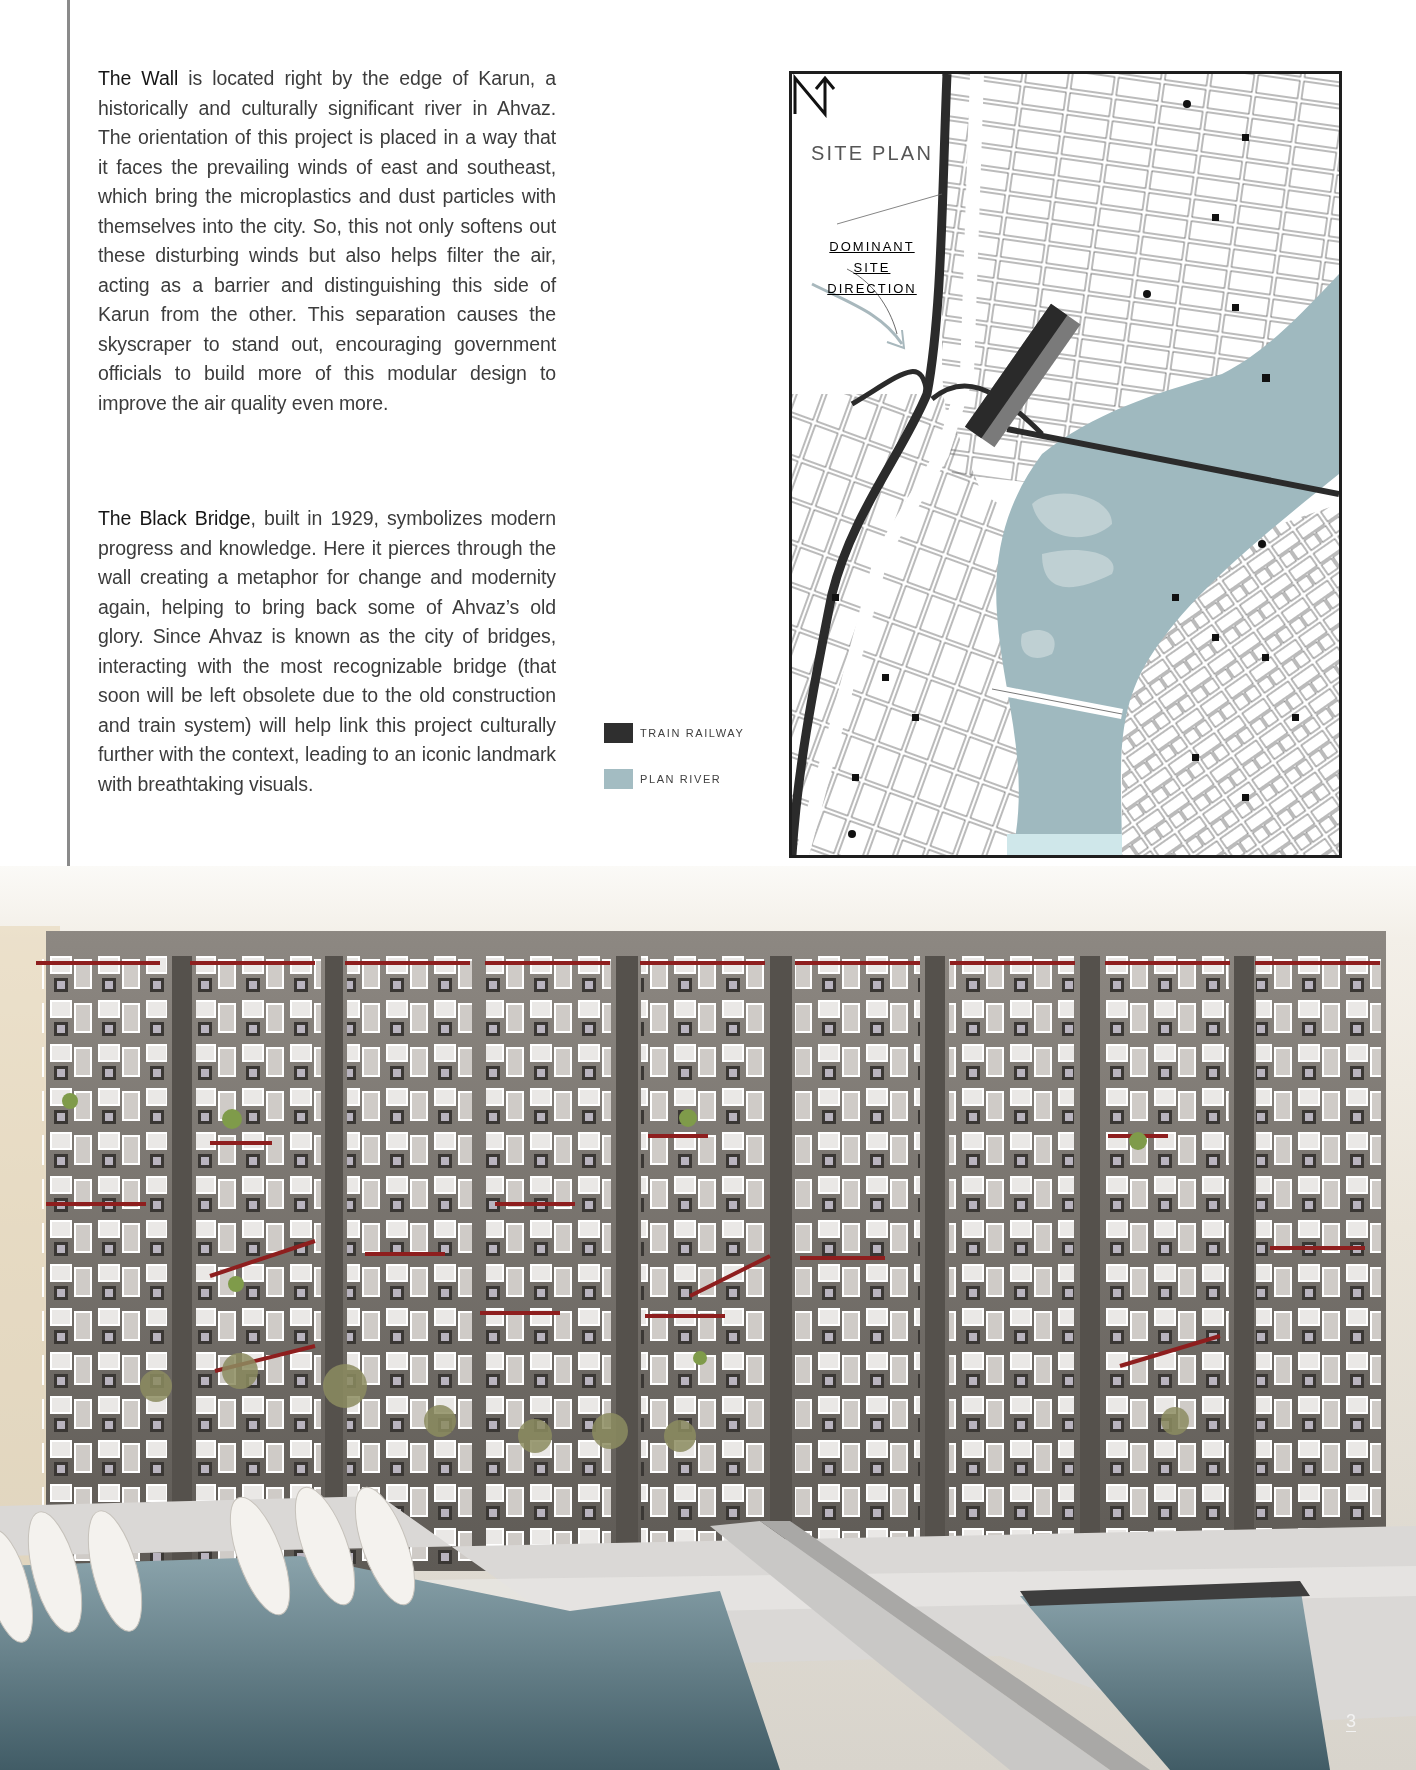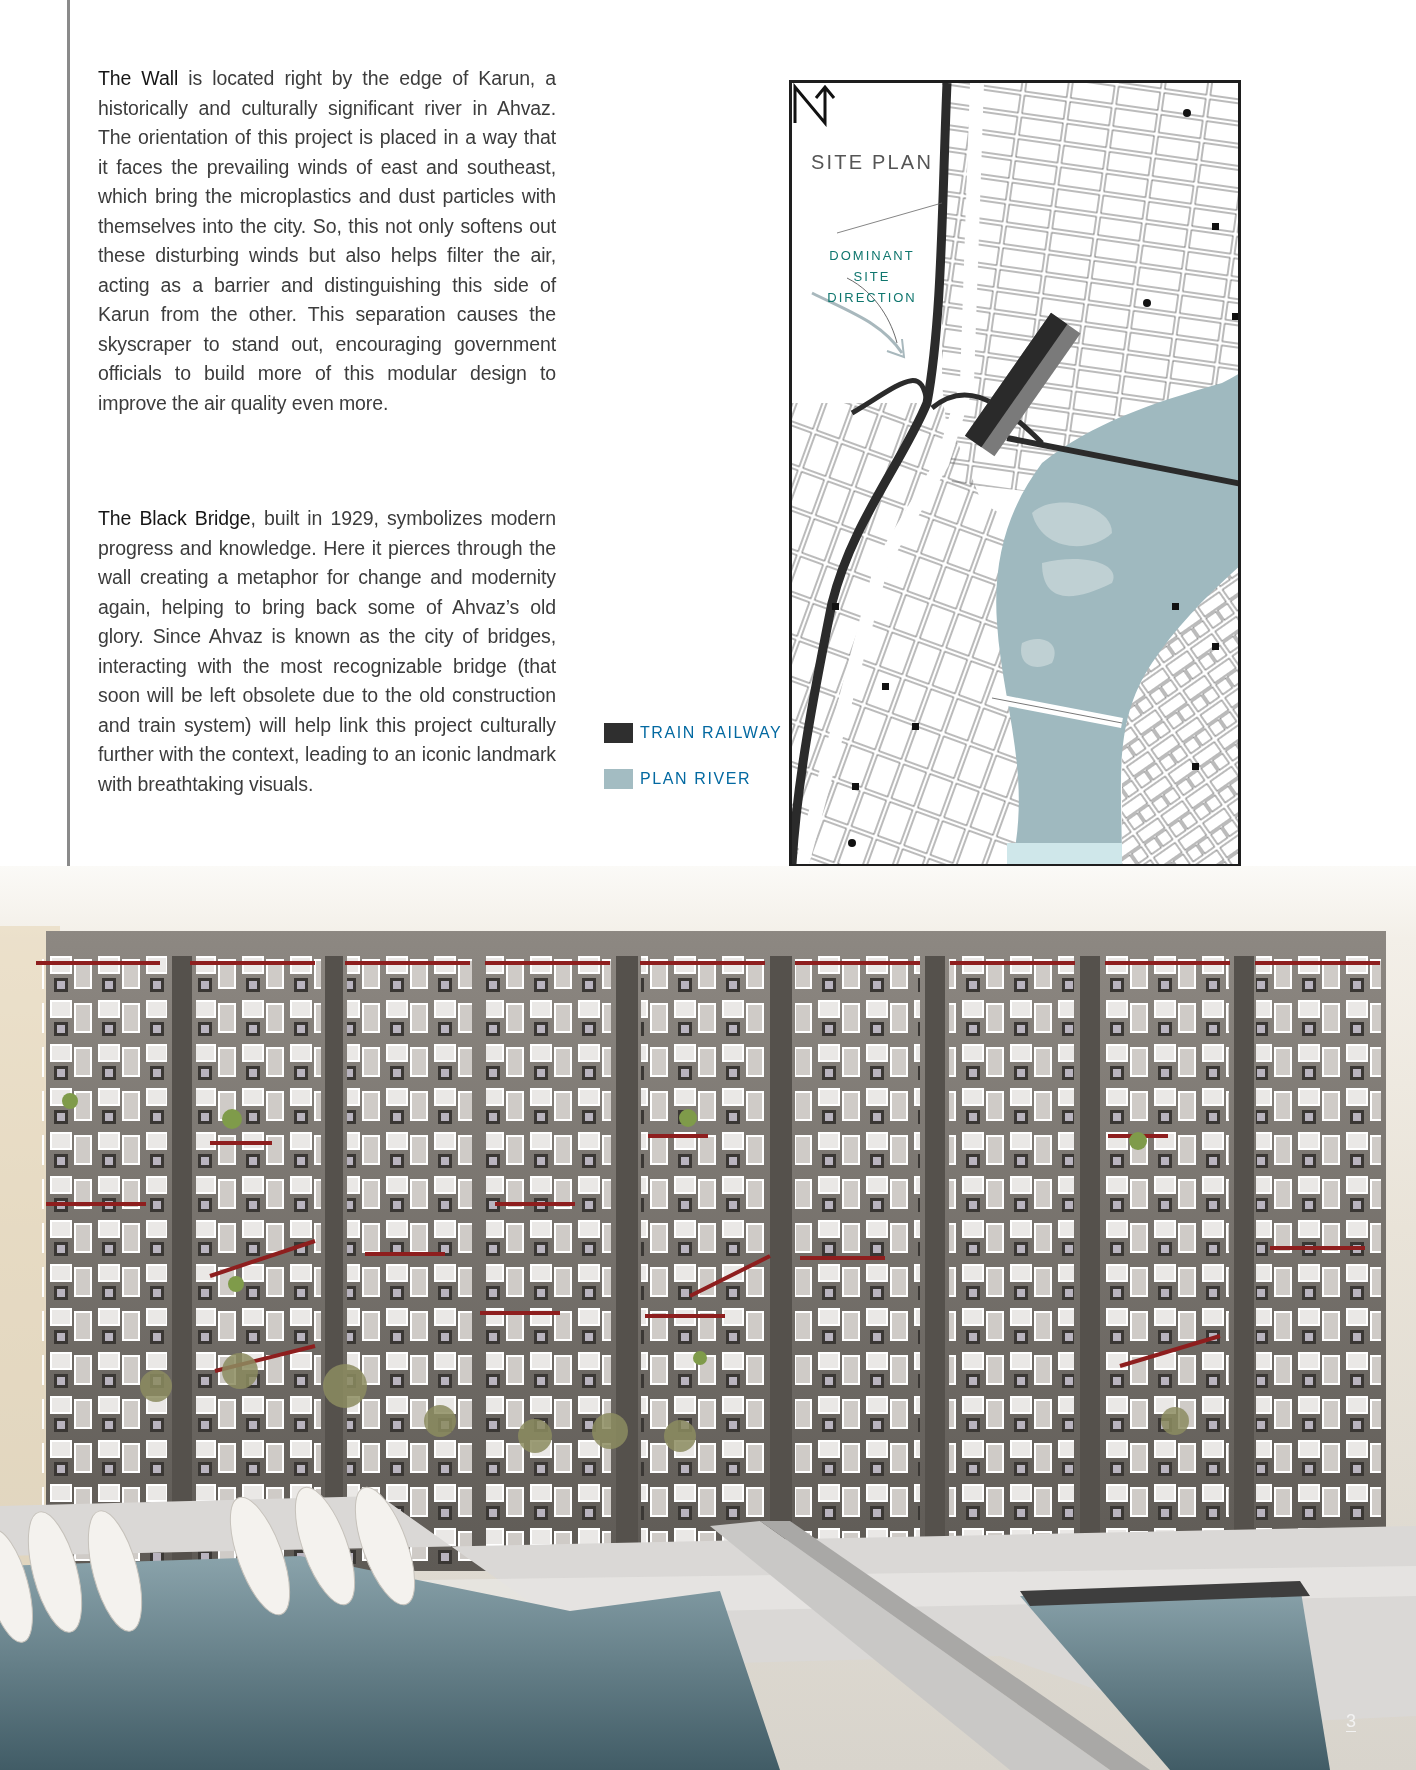--- a/index.html
+++ b/index.html
@@ -16,35 +16,35 @@
     color: #3c3c3c; text-align: justify; font-weight: 300; letter-spacing: -0.1px;
   }
   .text-col .lead { color: #161616; font-weight: 400; }
   .para-1 { top: 64px; }
   .para-2 { top: 504px; }
 
   
   .legend { position: absolute; left: 604px; top: 722px; }
   .legend-row { display: flex; align-items: center; height: 22px; margin-bottom: 24px; }
   .legend-swatch { width: 29px; height: 20px; margin-right: 7px; }
-  .legend-label { font-size: 16px; letter-spacing: 1.6px; color: #0369a1; }
+  .legend-label { font-size: 11px; letter-spacing: 1.6px; color: #404040; }
 
   
   .site-plan {
-    position: absolute; left: 789px; top: 80px; width: 452px; height: 787px;
+    position: absolute; left: 789px; top: 71px; width: 553px; height: 787px;
     border: 3px solid #1e1e1e; background: #fff; overflow: hidden;
   }
   .site-plan svg { position: absolute; left: 0; top: 0; }
   .north-arrow { position: absolute; left: 20px; top: 15px; }
   .site-title {
     position: absolute; left: 19px; top: 68px; font-size: 20px; letter-spacing: 2.2px; color: #555;
   }
   .wind-label {
     position: absolute; left: 25px; top: 162px; width: 110px; text-align: center;
-    font-size: 13px; letter-spacing: 2px; line-height: 21px; color: #0f766e;
+    font-size: 13px; letter-spacing: 2px; line-height: 21px; color: #000000; text-decoration: underline;
   }
 
   
   .render {
     position: absolute; left: 0; top: 866px; width: 1416px; height: 904px; overflow: hidden;
     background: linear-gradient(180deg, #fbfaf7 0%, #f3efe8 8%, #e9e3d8 40%, #d8d4cc 100%);
   }
   .render svg { position: absolute; left: 0; top: 0; }
   .page-number {
     position: absolute; right: 60px; bottom: 38px; font-size: 18px; color: #f2f2f2;

